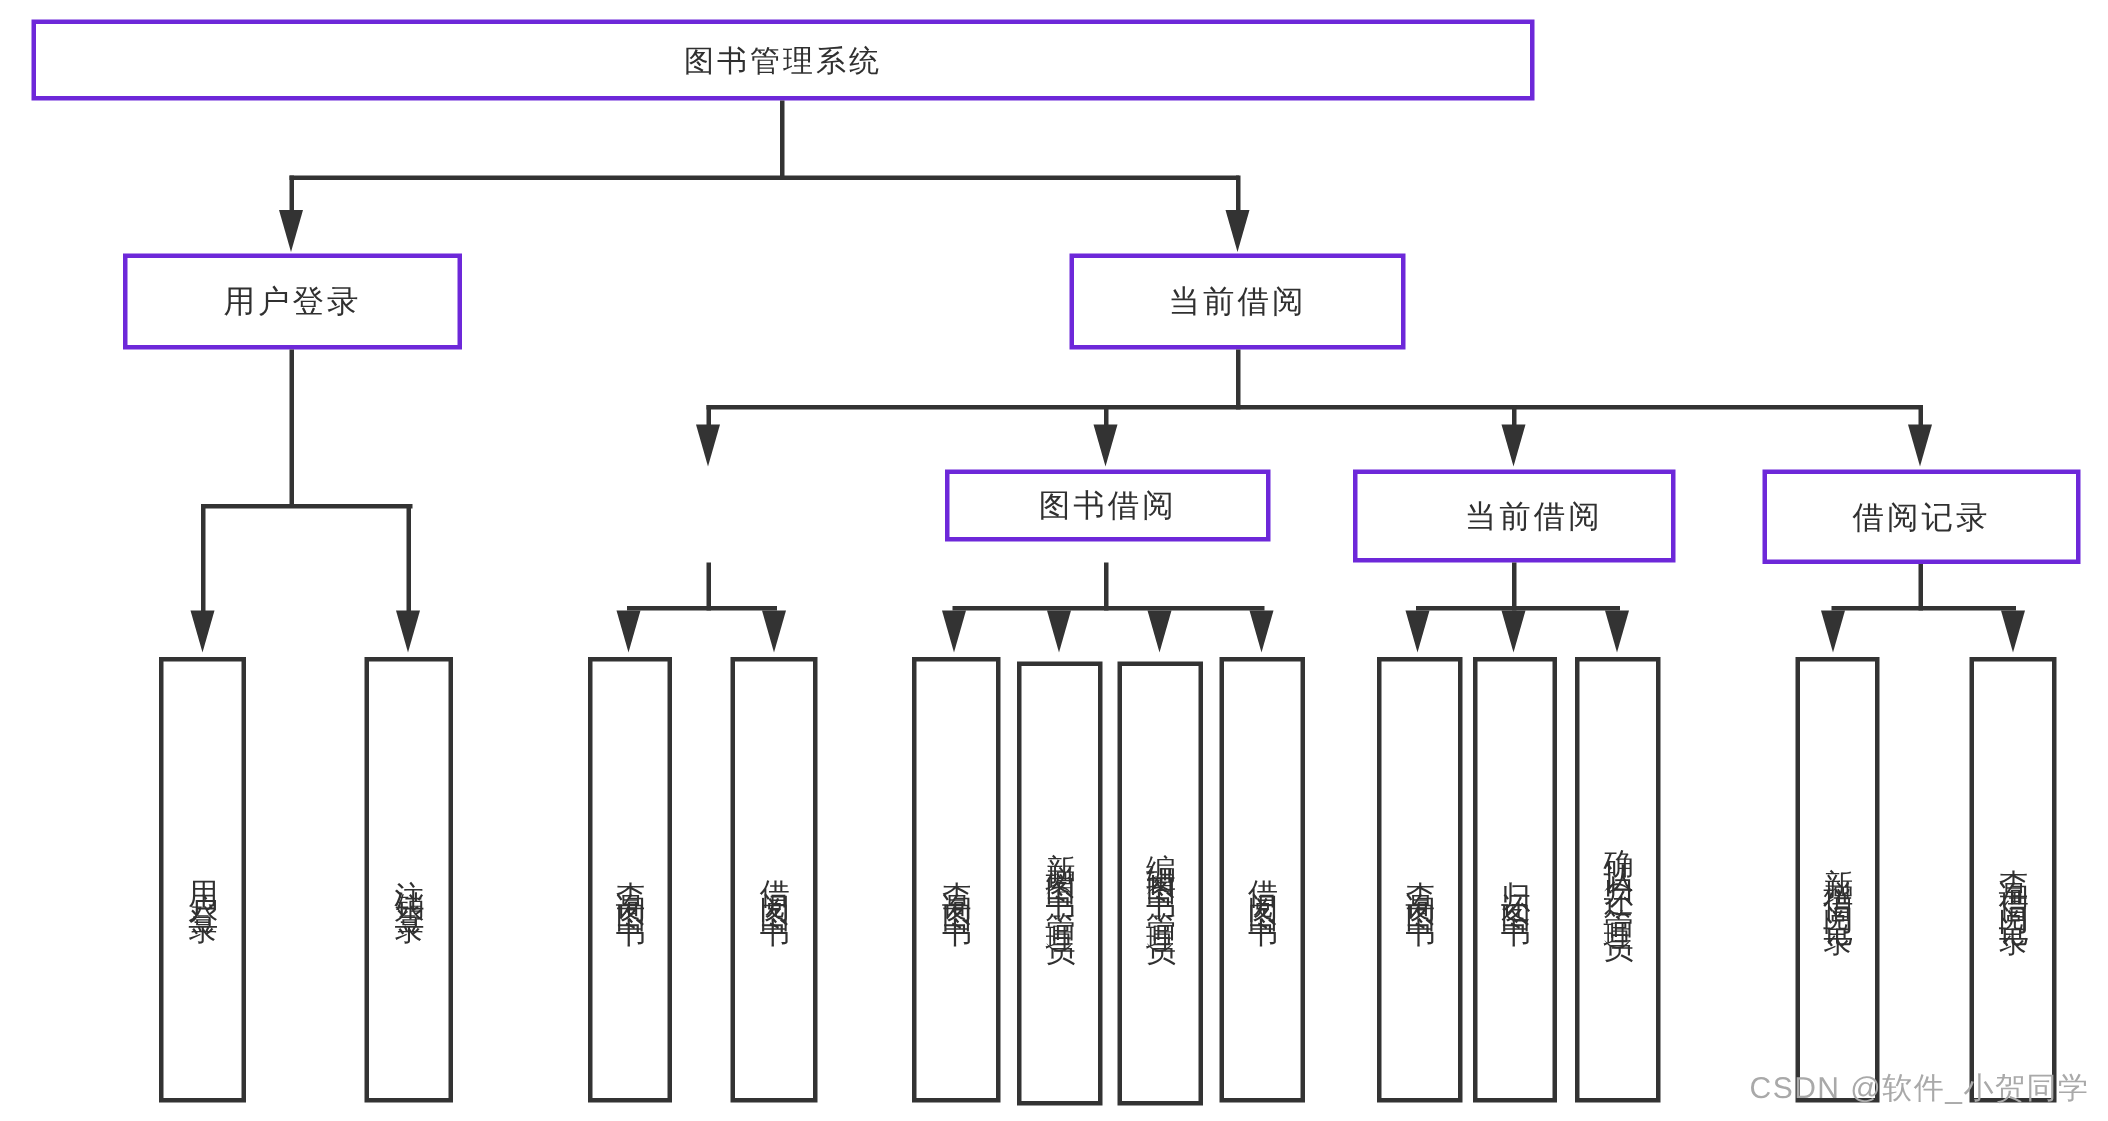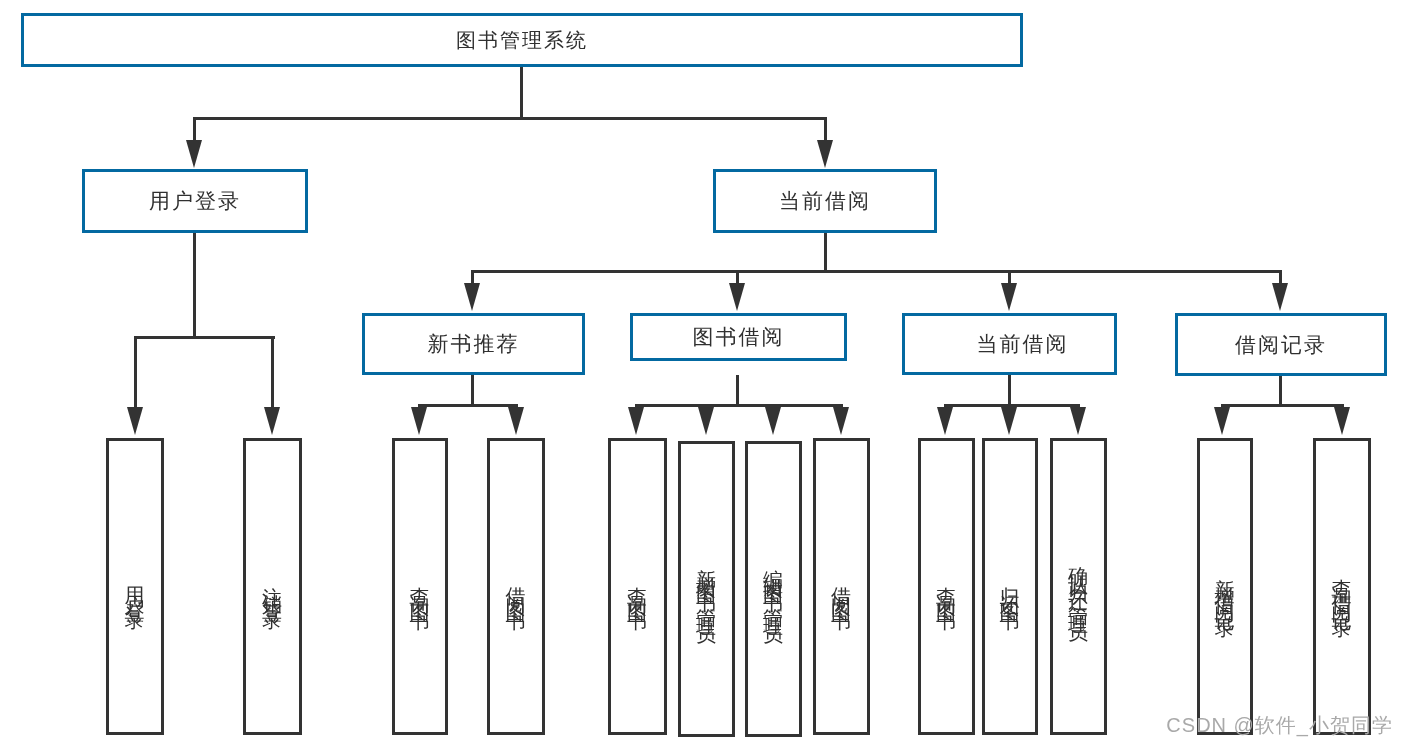--- a/index.html
+++ b/index.html
@@ -6,21 +6,21 @@
   #canvas{
     position:relative;
     width:1405px;height:747px;
     background:#ffffff;
     font-family:"Liberation Sans","DejaVu Sans",sans-serif;
     color:#303030;
     overflow:hidden;
   }
   .box{
     position:absolute;
-    border:3px solid #0369a1;
+    border:3px solid #6d28d9;
     background:#ffffff;
     display:flex;align-items:center;justify-content:center;
     box-sizing:border-box;
     font-size:21px;
     letter-spacing:2px;
     color:#303030;
   }
   .box.root{font-size:20px;}
   .vbox{
     position:absolute;
@@ -85,21 +85,20 @@
   <div class="hl" style="left:471px;top:270px;width:811px;"></div>
   <div class="vl" style="left:471px;top:270px;height:15px;"></div>
   <div class="vl" style="left:736px;top:270px;height:15px;"></div>
   <div class="vl" style="left:1008px;top:270px;height:15px;"></div>
   <div class="vl" style="left:1279px;top:270px;height:15px;"></div>
   <div class="ar" style="left:464px;top:283px;"></div>
   <div class="ar" style="left:729px;top:283px;"></div>
   <div class="ar" style="left:1001px;top:283px;"></div>
   <div class="ar" style="left:1272px;top:283px;"></div>
 
-  <div class="box" style="left:362px;top:313px;width:223px;height:62px;">新书推荐</div>
   <div class="box" style="left:630px;top:313px;width:217px;height:48px;">图书借阅</div>
   <div class="box" style="left:902px;top:313px;width:215px;height:62px;padding-left:26px;">当前借阅</div>
   <div class="box" style="left:1175px;top:313px;width:212px;height:63px;">借阅记录</div>
 
   <div class="vl" style="left:471px;top:375px;height:32px;"></div>
   <div class="hl" style="left:418px;top:404px;width:100px;"></div>
   <div class="ar" style="left:411px;top:407px;"></div>
   <div class="ar" style="left:508px;top:407px;"></div>
 
   <div class="vl" style="left:736px;top:375px;height:32px;"></div>

